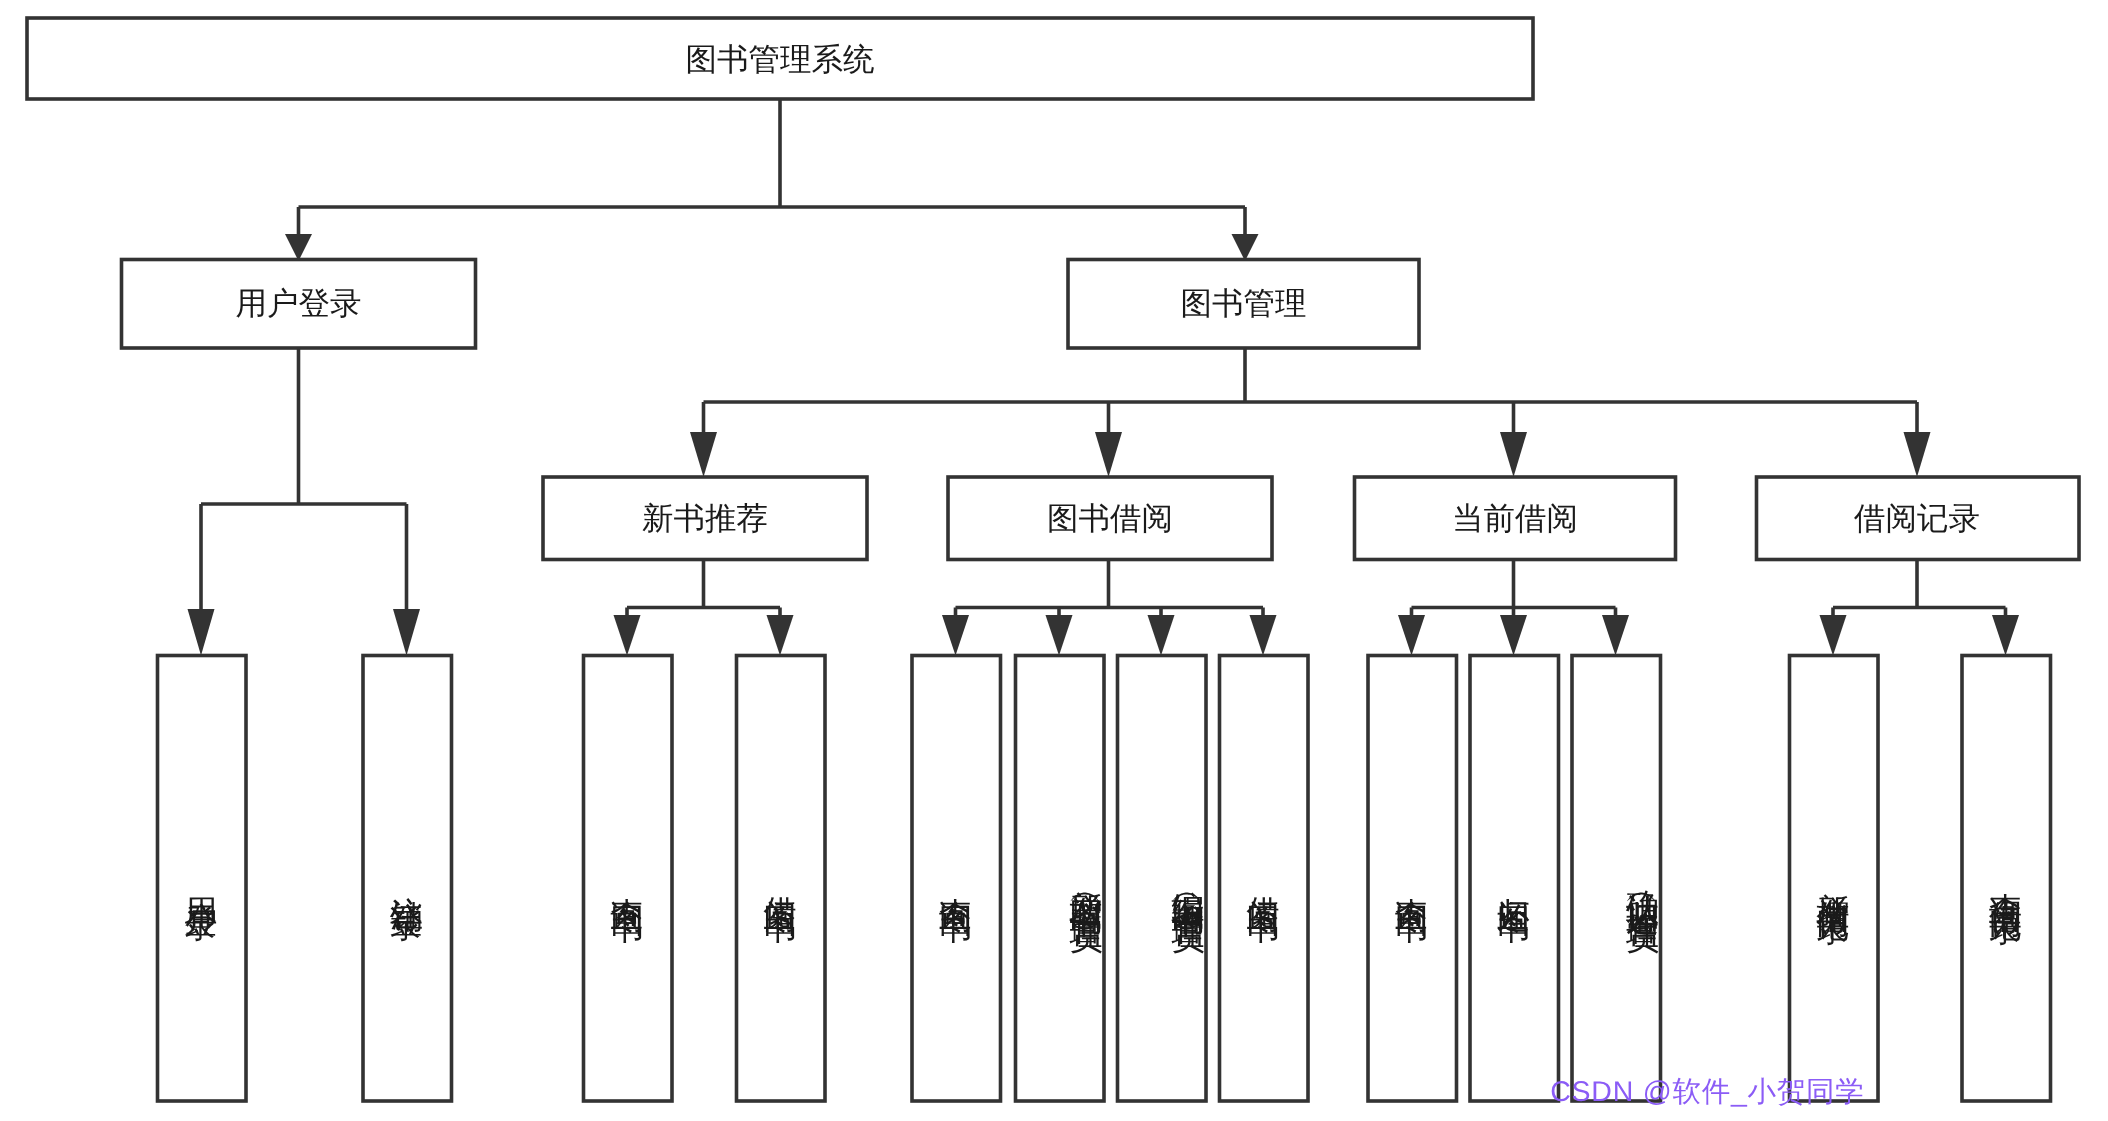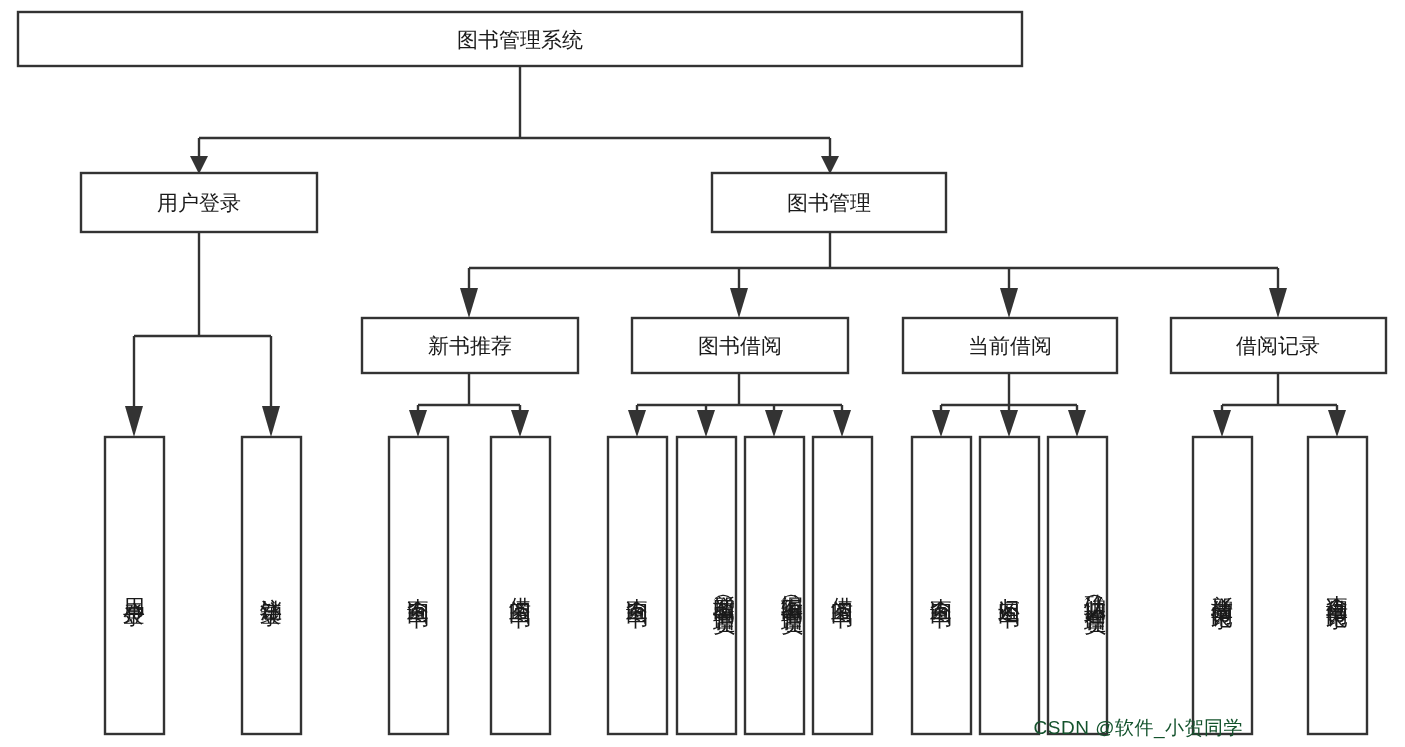--- a/index.html
+++ b/index.html
@@ -63,21 +63,21 @@
     align-items: center;
     justify-content: center;
     pointer-events: none;
   }
   .watermark {
     position: absolute;
     right: 12px;
     bottom: 6px;
     font-family: "Liberation Sans", "DejaVu Sans", sans-serif;
     font-size: 19px;
-    color: #14532d;
+    color: #8b5cf6;
     white-space: nowrap;
     letter-spacing: 0.5px;
   }
 </style>
 </head>
 <body>
 
 <div id="diagram-root">
 
   <svg id="flow" viewBox="0 0 1405 747">

